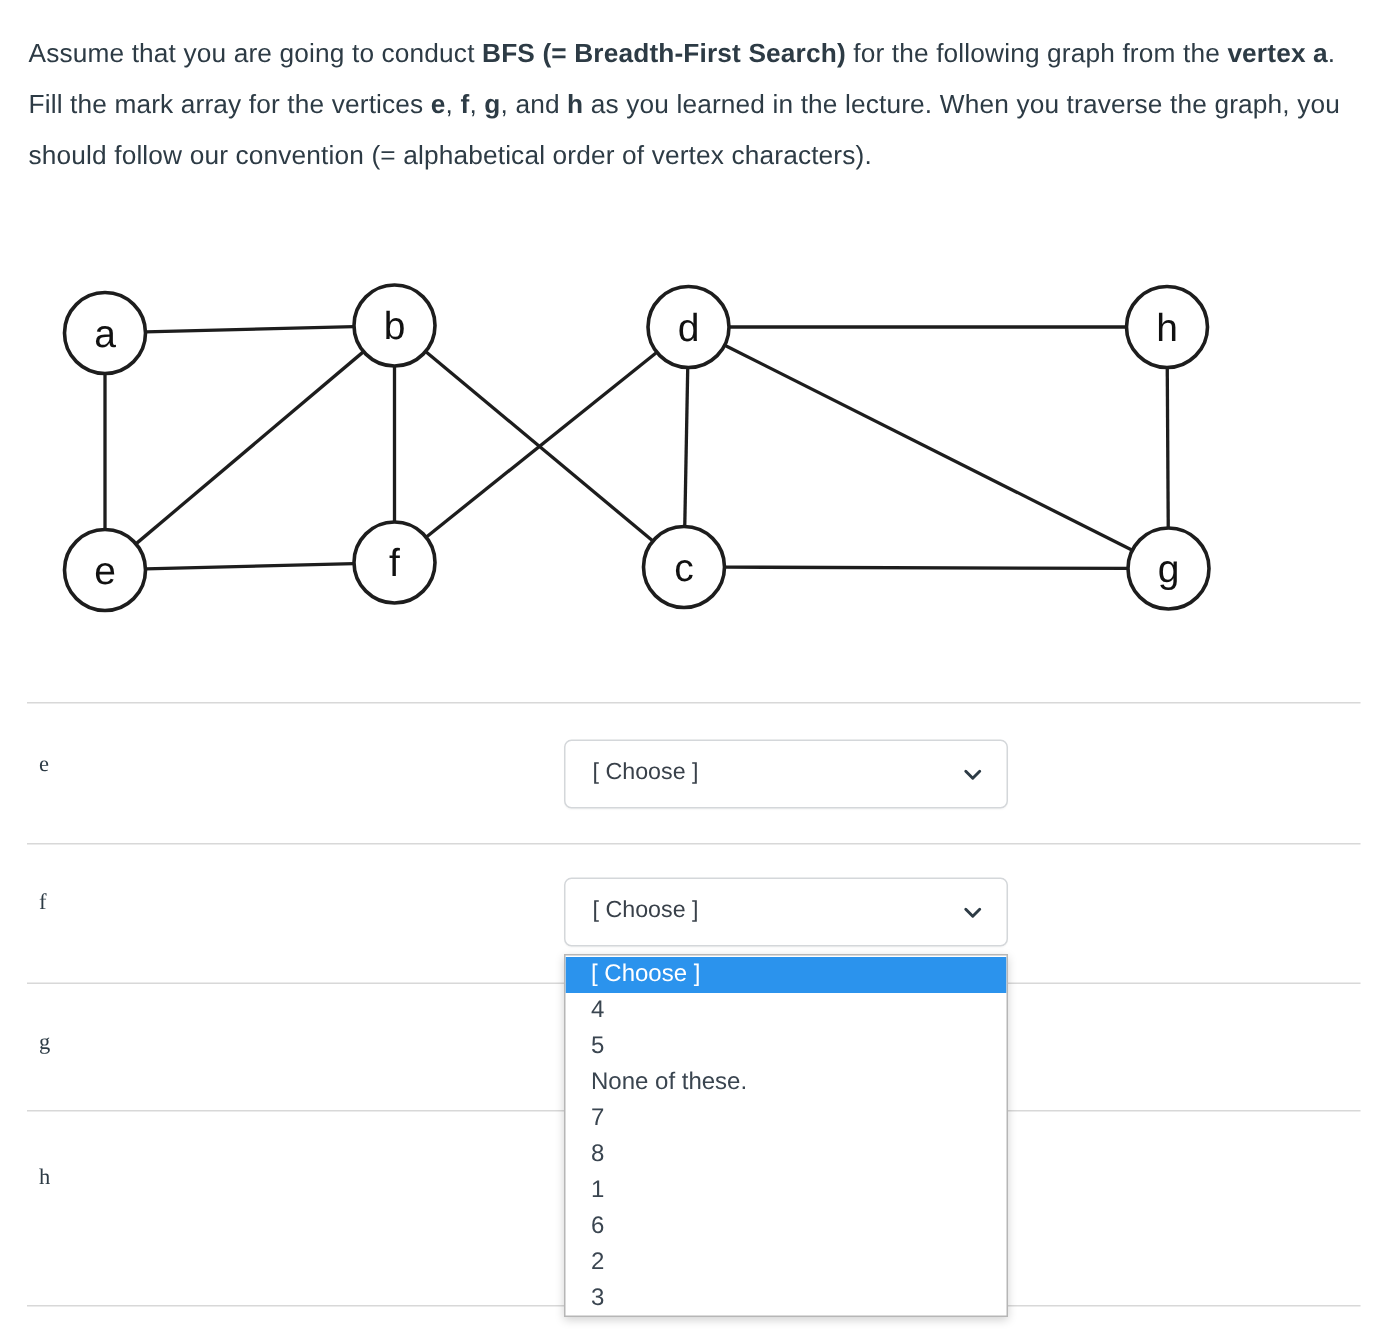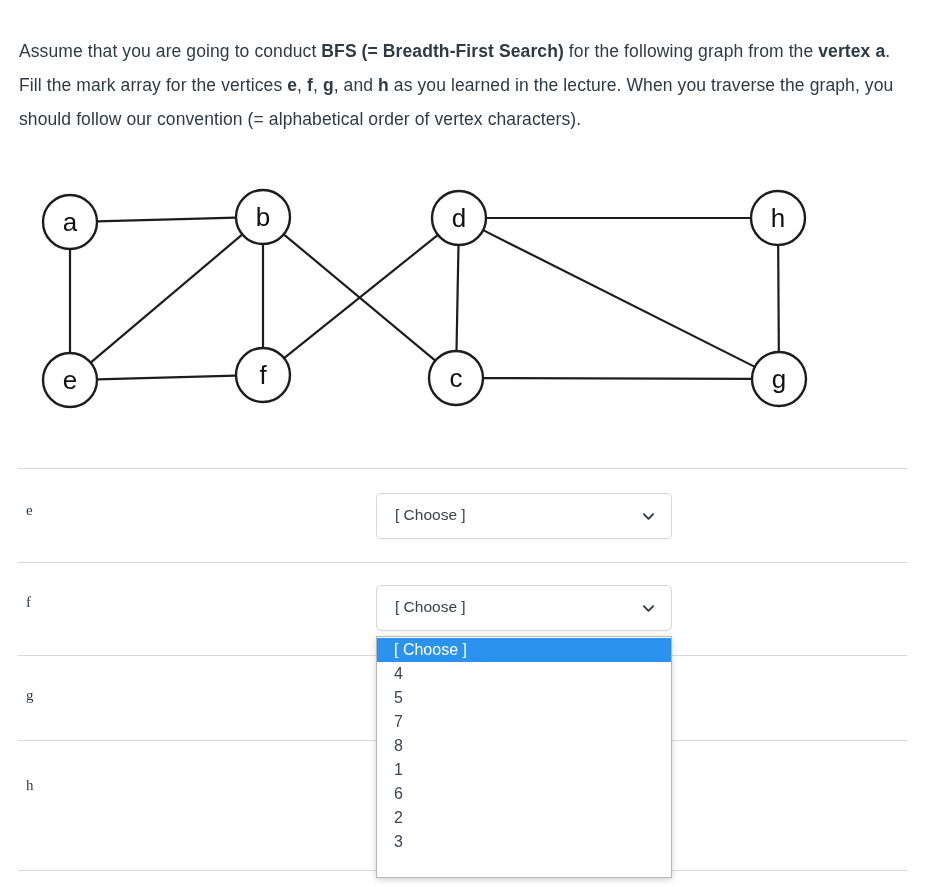--- a/index.html
+++ b/index.html
@@ -13,21 +13,21 @@
     position: relative;
     overflow: hidden;
     font-family: "Liberation Sans", sans-serif;
     color: #2d3b45;
   }
 
   
   #prompt {
     position: absolute;
     left: 19px;
-    top: 34px;
+    top: 18px;
     width: 888px;
     font-size: 17.5px;
     line-height: 34px;
     color: #2d3b45;
     letter-spacing: 0.1px;
   }
   #prompt b { font-weight: bold; }
 
   
   #graph-figure {
@@ -213,19 +213,20 @@
 
   <div class="ans-row" style="top:305px;height:65px;">
     <div class="row-label" style="top:12px;">h</div>
   </div>
 </div>
 
 <div id="dropdown-list">
     <div class="opt selected" style="background: rgb(43, 147, 237);">[ Choose ]</div>
     <div class="opt">4</div>
     <div class="opt">5</div>
+    <div class="opt">None of these.</div>
     <div class="opt">7</div>
     <div class="opt">8</div>
     <div class="opt">1</div>
     <div class="opt">6</div>
     <div class="opt">2</div>
     <div class="opt">3</div>
   </div>
 
 </body></html>

